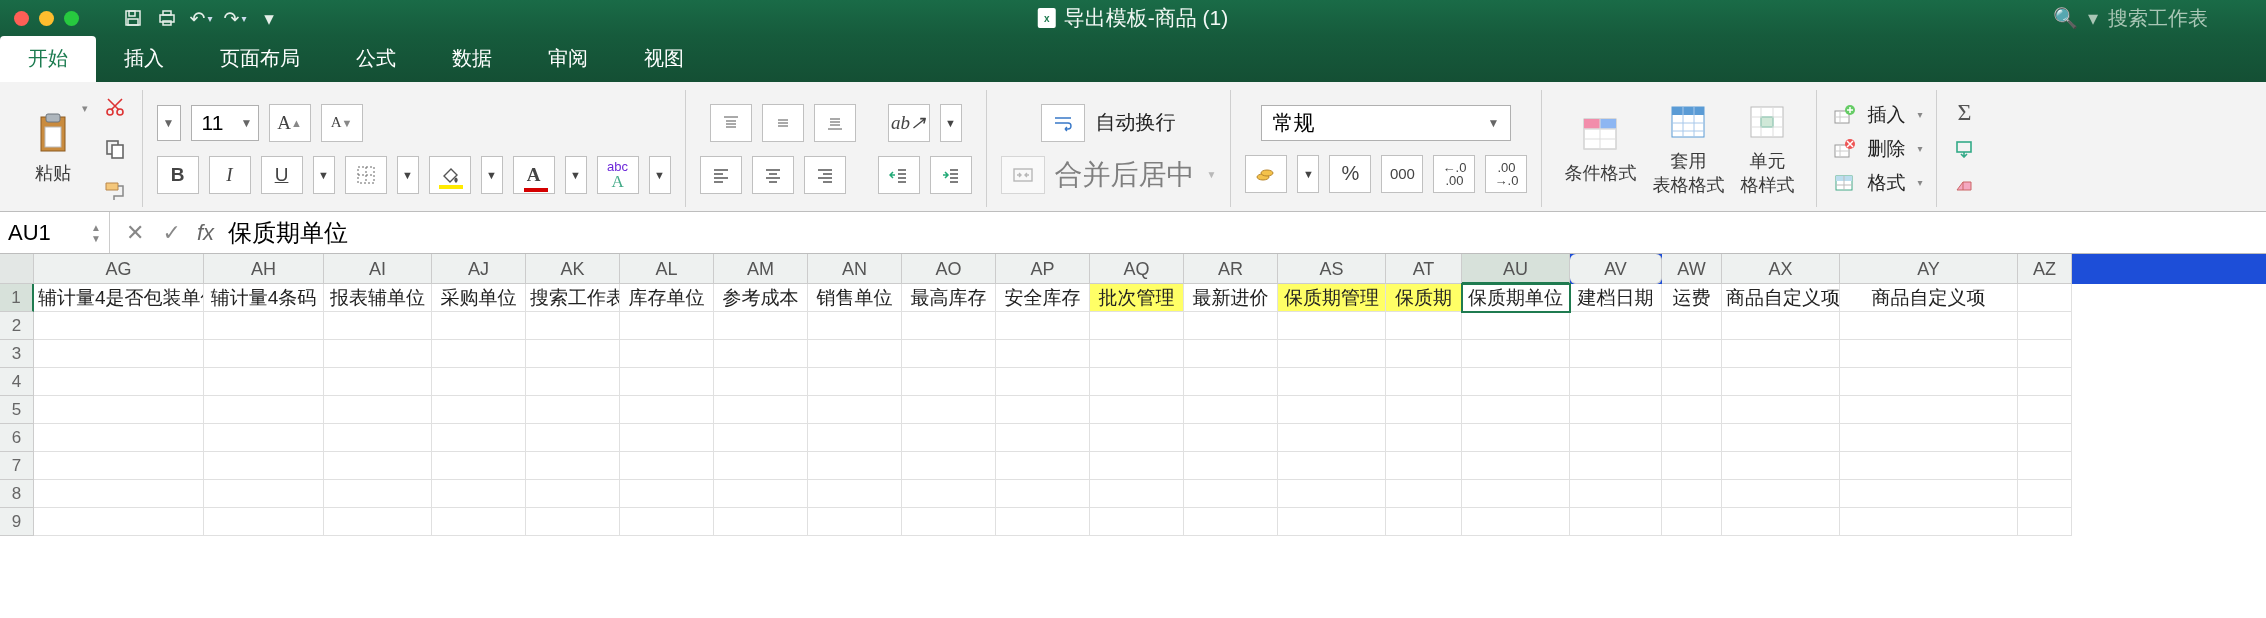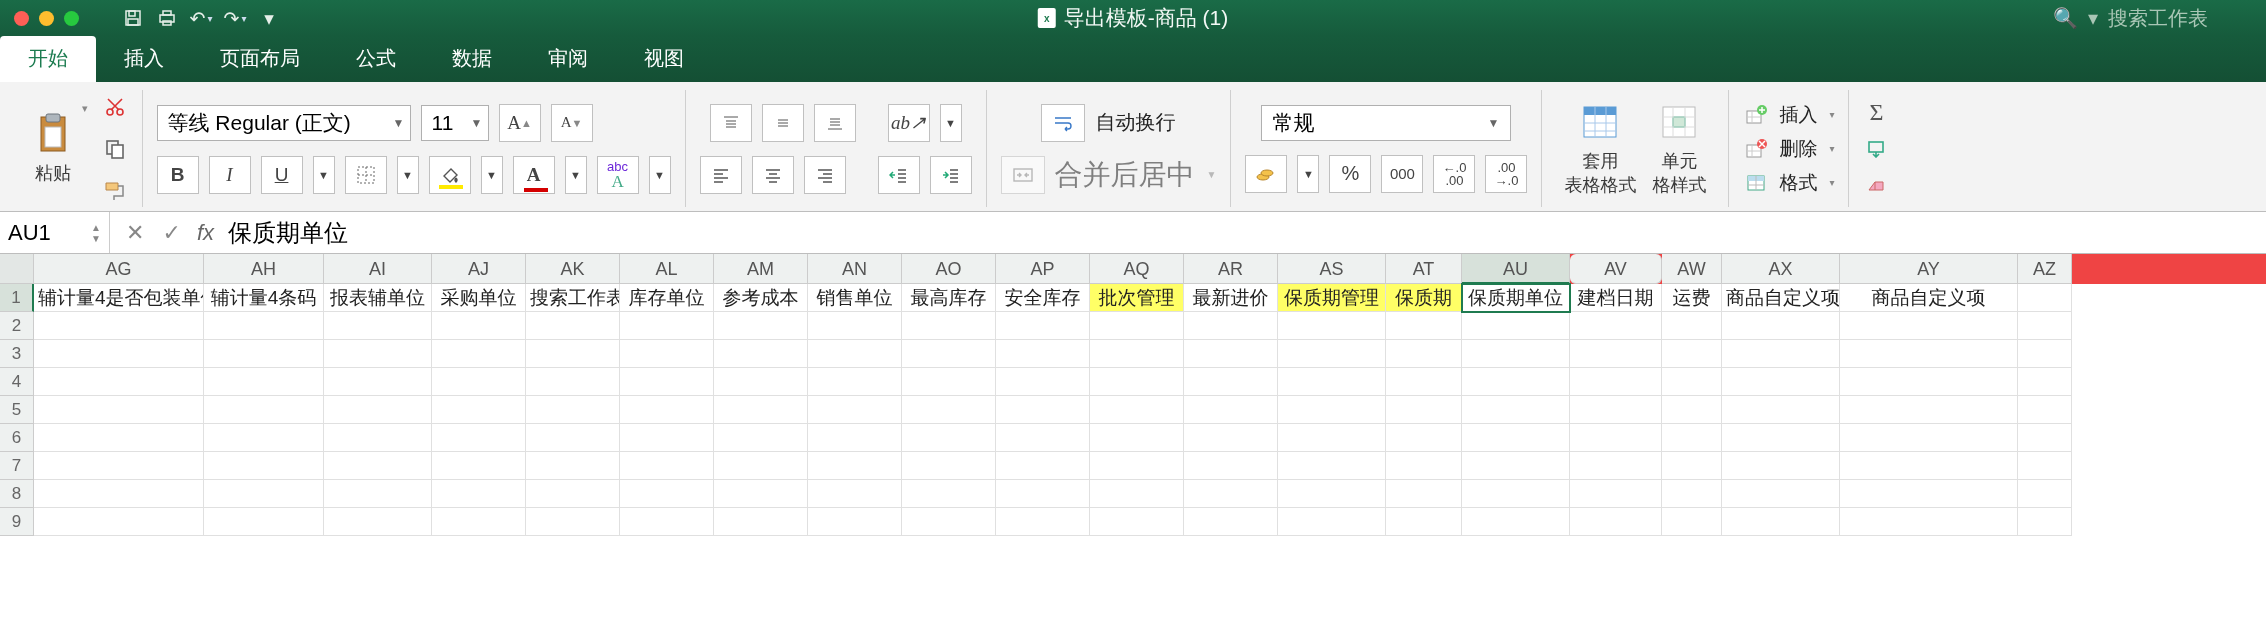--- a/index.html
+++ b/index.html
@@ -52,21 +52,21 @@
   .fxbar{ height:42px; border-bottom:1px solid #bdbdbd; display:flex; align-items:center; background:#fff;}
   .namebox{ width:110px; border-right:1px solid #ccc; display:flex; align-items:center; padding:0 8px; font-size:22px; height:100%;}
   .nameinput{border:none; width:70px; font-size:22px; outline:none;}
   .stepper{display:flex;flex-direction:column;margin-left:auto;font-size:10px;color:#888;}
   .fxbtns{display:flex; gap:18px; padding:0 16px; color:#888; font-size:22px;}
   .fxlabel{font-style:italic; color:#666; font-size:22px; padding-right:10px;}
   .fxinput{border:none; flex:1; font-size:24px; outline:none; padding-left:4px;}
 
   
   .grid-wrap{ position:relative; }
-  .colheads{display:flex; height:30px; background:#ef4444;}
+  .colheads{display:flex; height:30px; background:#1d4ed8;}
   .rowhead-corner{width:34px; border-right:1px solid #ccc; border-bottom:1px solid #ccc; background:#e3e7e5;}
   .colhead{ flex:none; border-right:1px solid #ccc; border-bottom:1px solid #ccc; text-align:center; font-size:18px; color:#555; line-height:30px; background:#eef1f0; cursor:pointer;}
   .colhead.selected{ background:#d7e1da; border-bottom:2px solid #1f7b50;}
   .datarow{display:flex; height:28px;}
   .rowhead{ width:34px; text-align:center; background:#eef1f0; border-right:1px solid #ccc; border-bottom:1px solid #ccc; font-size:17px; color:#666; line-height:28px; cursor:pointer;}
   .rowhead.sel{background:#d7e1da; border-right:2px solid #1f7b50;}
   .cell{ flex:none; border-right:1px solid #e0e0e0; border-bottom:1px solid #e0e0e0; font-size:19px; line-height:28px; padding:0 4px; overflow:hidden; white-space:nowrap; text-align:center;}
   .cell.hl{ background:#ffff66; }
   .cell.selected{ outline:2px solid #1f7b50; outline-offset:-1px; z-index:2; position:relative;}
 </style>
@@ -152,21 +152,20 @@
             <path d="M3 3 h12 v7 h-12 z" fill="#f4c77b" stroke="#b8864b"></path>
             <path d="M15 6 h5 v10 h-9 v4" fill="none" stroke="#888" stroke-width="1.5"></path>
           </svg>
         </span>
     </div>
   </div>
 
   <div class="group" style="flex-direction:column; gap:14px; align-items:flex-start; justify-content:center;">
     <div class="row">
       <div class="combo">
-          <input style="width: 230px;" value="等线 Regular (正文)">
           <span class="dd">▼</span>
         </div>
       <div class="combo">
           <input style="width: 44px;" value="11">
           <span class="dd">▼</span>
         </div>
       <div class="btnicon" style="font-family:serif">A<span class="sub">▲</span></div>
       <div class="btnicon" style="font-family:serif;font-size:15px">A<span class="sub">▼</span></div>
     </div>
     <div class="row">
@@ -299,20 +298,32 @@
           <span>.00</span>
         </div>
       <div class="btnicon" style="font-size:13px;flex-direction:column;line-height:1">
           <span>.00</span>
           <span>→.0</span>
         </div>
     </div>
   </div>
 
   <div class="group">
+    <div class="bigbtn">
+      <span class="icon">
+          <svg width="40" height="38" viewBox="0 0 40 38">
+            <rect x="4" y="4" width="32" height="30" fill="#fff" stroke="#bbb"></rect>
+            <rect x="4" y="4" width="16" height="10" fill="#f28dab"></rect>
+            <rect x="20" y="4" width="16" height="10" fill="#8db6f2"></rect>
+            <rect x="4" y="14" width="32" height="20" fill="none" stroke="#ddd"></rect>
+            <path d="M4 14h32M4 24h32M20 4v30" stroke="#ddd"></path>
+          </svg>
+        </span>
+      <span style="white-space:pre;text-align:center;font-size:18px">条件格式</span>
+    </div>
     <div class="bigbtn">
       <span class="icon">
           <svg width="40" height="38" viewBox="0 0 40 38">
             <rect x="4" y="4" width="32" height="30" fill="#fff" stroke="#5a9bd5"></rect>
             <rect x="4" y="4" width="32" height="8" fill="#5a9bd5"></rect>
             <path d="M4 20h32M4 28h32M15 4v30M26 4v30" stroke="#a8c8ea"></path>
           </svg>
         </span>
       <span style="white-space:pre;text-align:center;font-size:18px">套用
 表格格式</span>

